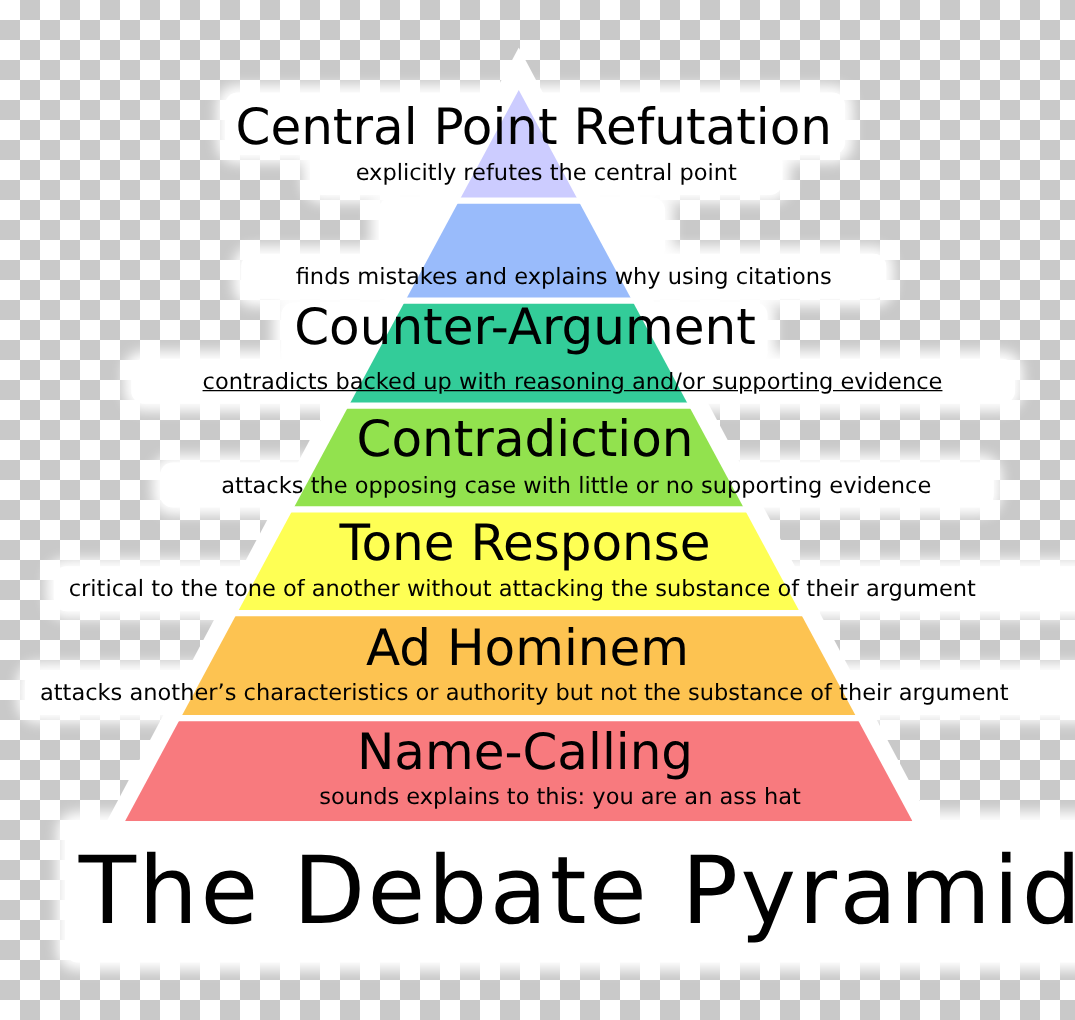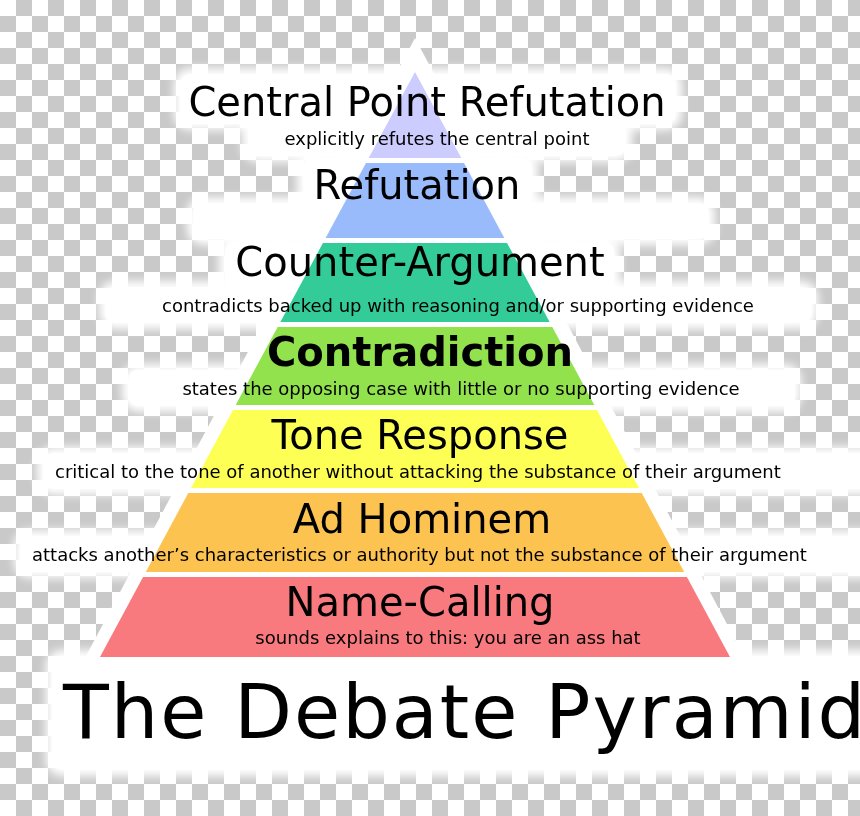--- a/index.html
+++ b/index.html
@@ -36,22 +36,22 @@
   .b1{height:86px;} .b2{height:75px;} .b3{height:79px;} .b4{height:78px;}
   .b5{height:78px;} .b6{height:79px;} .b7{height:80px;margin-bottom:0;}
 
   
   .t{position:absolute;z-index:3;white-space:nowrap;left:50%;
      transform:translateX(calc(-50% + var(--cx,0px)));}
   .h{font-size:40px;line-height:44px;}
   .d{font-size:18px;line-height:26px;}
   .t1h{top:80px;--cx:-3px;}  .t1d{top:126px;--cx:7px;}
   .t2h{top:163px;--cx:-13px;}.t2d{top:209px;--cx:21px;}
-  .t3h{top:240px;--cx:-10px;}.t3d{top:293px;--cx:28px;}
-  .t4h{top:330px;font-weight:bold;--cx:-10px;}.t4d{top:376px;--cx:31px;}
+  .t3h{top:240px;--cx:-10px;}.t3d{top:293px;text-decoration:underline;--cx:28px;}
+  .t4h{top:330px;--cx:-10px;}.t4d{top:376px;--cx:31px;}
   .t5h{top:413px;--cx:-10px;}
   .t5d{top:459px;left:55px;transform:none;}
   .t6h{top:497px;text-align:center;--cx:-8px;}
   .t6d{top:542px;left:32px;transform:none;}
   .t7h{top:580px;--cx:-10px;}.t7d{top:625px;--cx:18px;}
   .title{position:absolute;z-index:3;left:63px;top:662px;
     font-size:75px;line-height:100px;letter-spacing:2px;white-space:nowrap;}
 </style>
 </head>
 <body>
@@ -77,27 +77,27 @@
     <div class="band b3" style="background: rgb(51, 204, 153);"></div>
     <div class="band b4" style="background: rgb(146, 226, 78);"></div>
     <div class="band b5" style="background: rgb(254, 255, 84);"></div>
     <div class="band b6" style="background: rgb(253, 195, 81);"></div>
     <div class="band b7" style="background: rgb(248, 122, 126);"></div>
   </div>
 
   <div class="t h t1h">Central Point Refutation</div>
   <div class="t d t1d">explicitly refutes the central point</div>
 
-  <div class="t h t2h">Refutation</div>
+  <div class="t d t2d">finds mistakes and explains why using citations</div>
 
   <div class="t h t3h">Counter-Argument</div>
   <div class="t d t3d">contradicts backed up with reasoning and/or supporting evidence</div>
 
   <div class="t h t4h">Contradiction</div>
-  <div class="t d t4d">states the opposing case with little or no supporting evidence</div>
+  <div class="t d t4d">attacks the opposing case with little or no supporting evidence</div>
 
   <div class="t d t5d">critical to the tone of another without attacking the substance of their argument</div>
   <div class="t h t5h">Tone Response</div>
 
   <div class="t h t6h">Ad Hominem</div>
   <div class="t d t6d">attacks another’s characteristics or authority but not the substance of their argument</div>
 
   <div class="t h t7h">Name-Calling</div>
   <div class="t d t7d">sounds explains to this: you are an ass hat</div>
 

